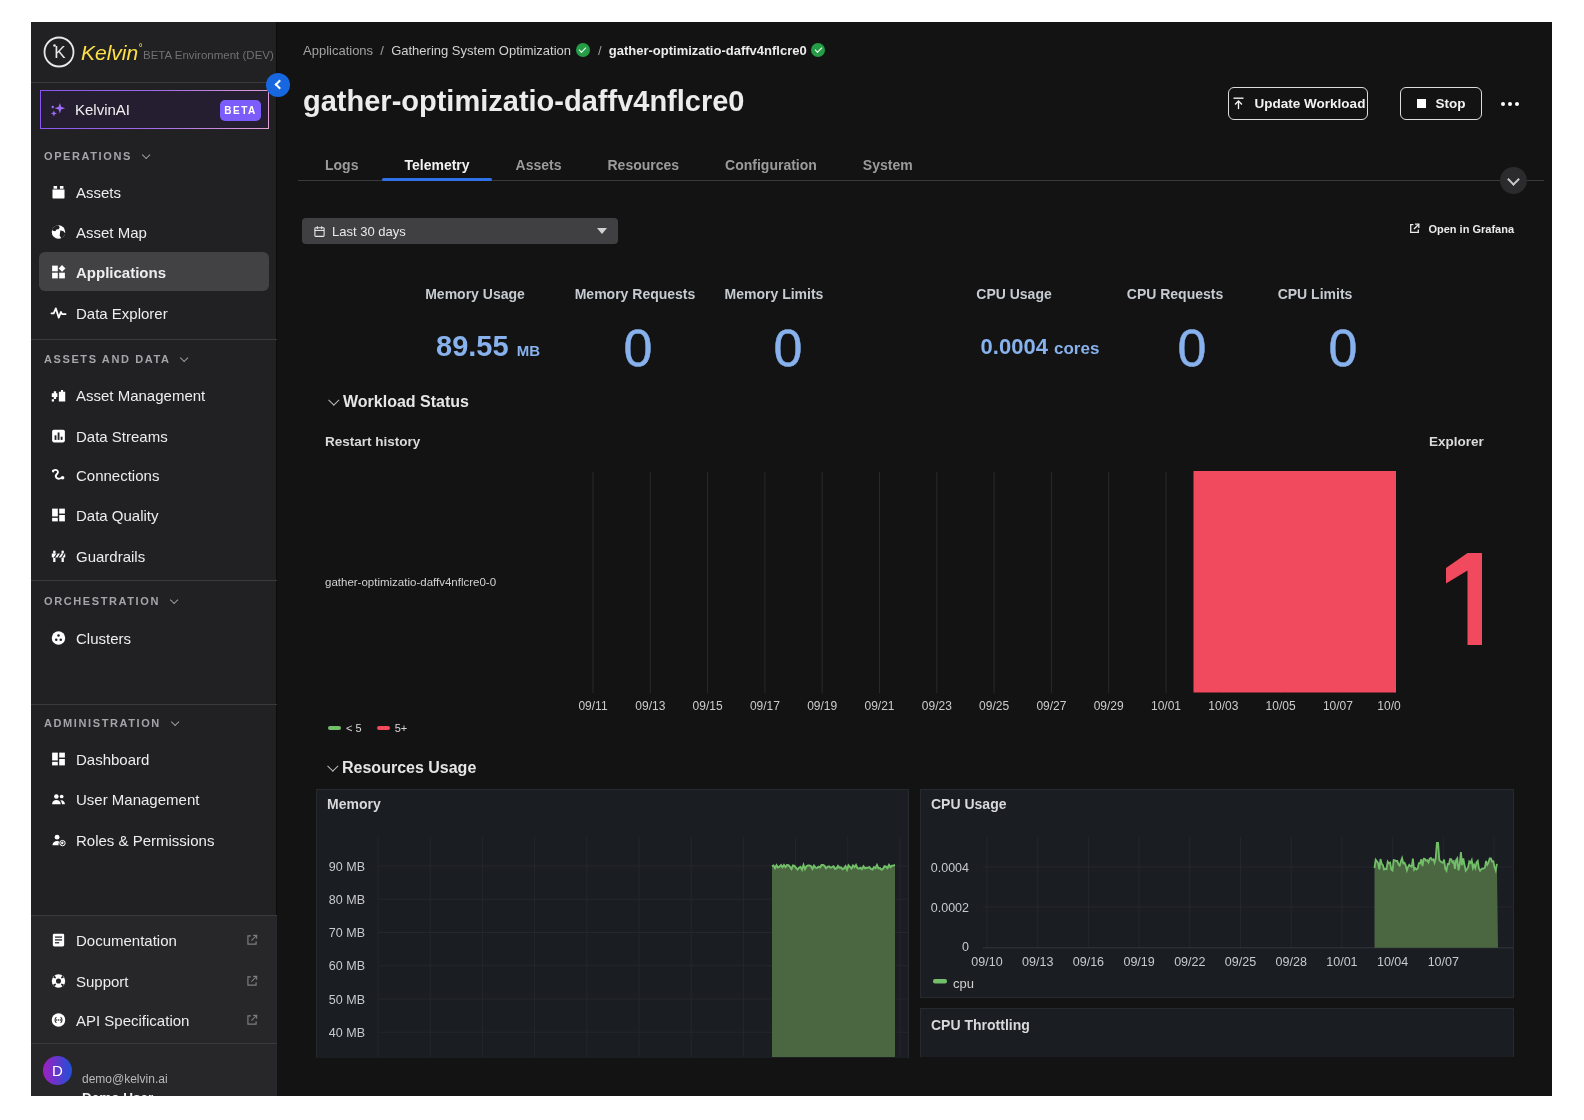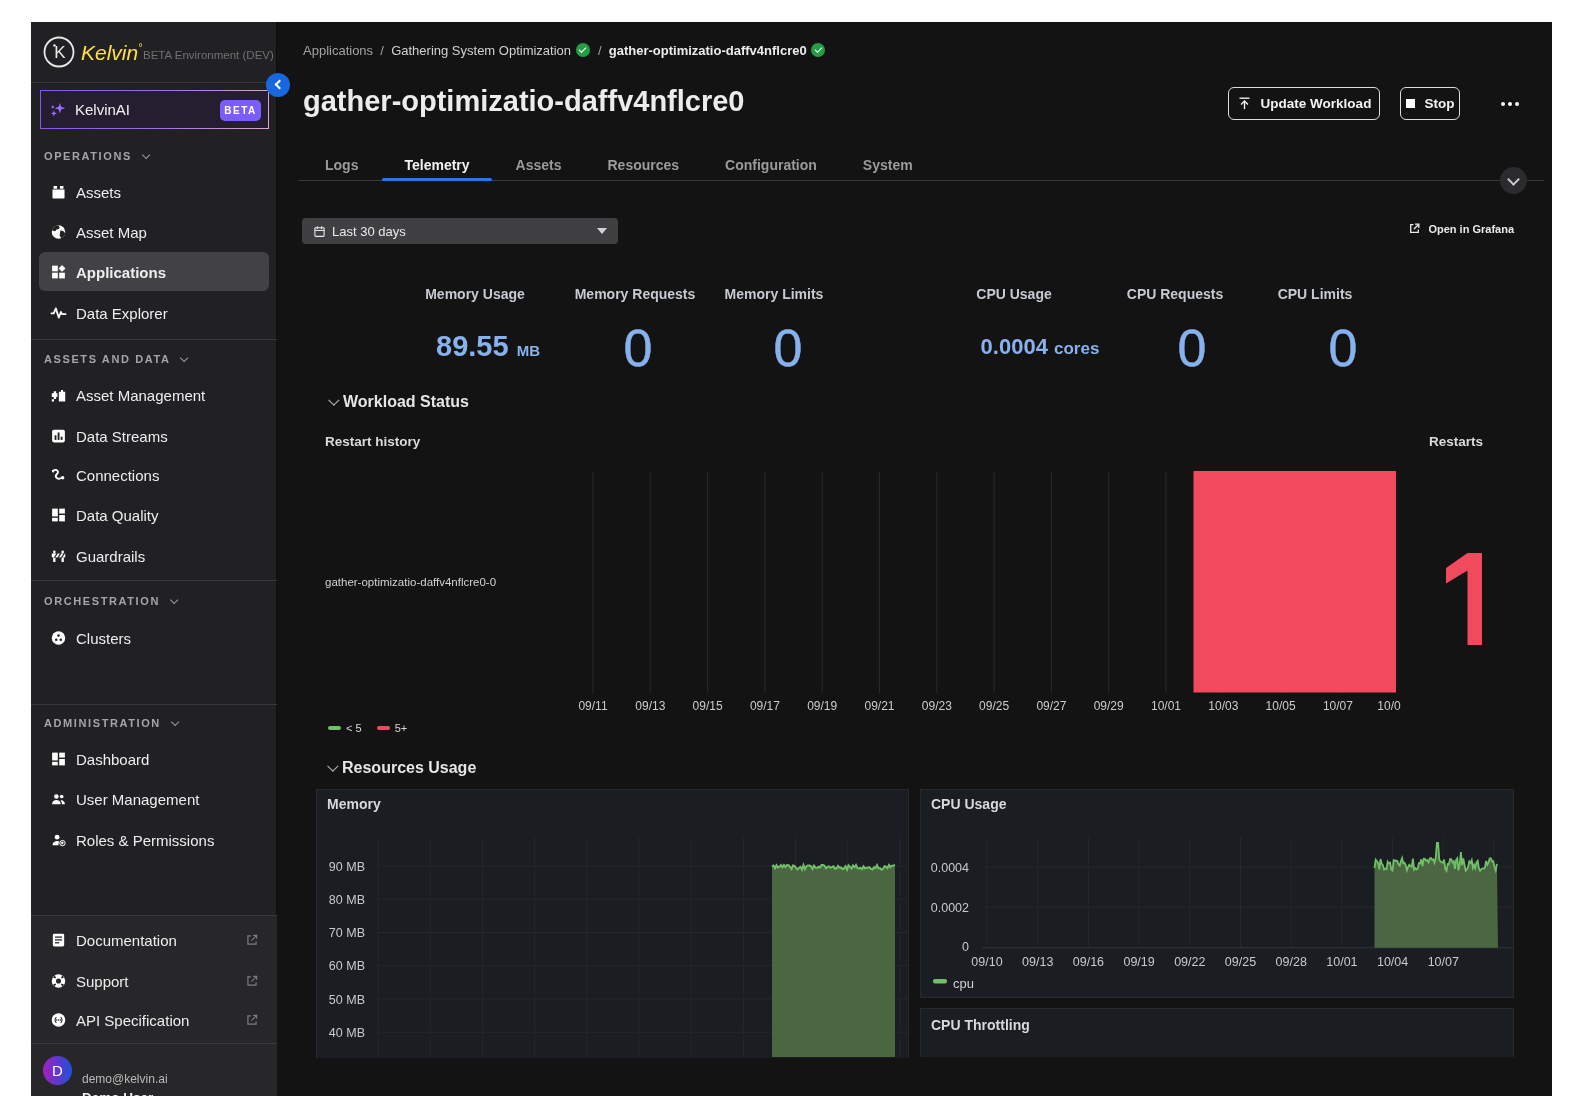--- a/index.html
+++ b/index.html
@@ -251,29 +251,29 @@
 
   <div class="abs" style="left:235px;top:51px;width:24px;height:24px;border-radius:50%;background:#1767e0;z-index:5;">
     <div class="abs" style="left:9.5px;top:7.5px;width:7px;height:7px;border-left:2.2px solid #fff;border-bottom:2.2px solid #fff;transform:rotate(45deg);"></div>
   </div>
   <div class="main" id="main">
 
     <div class="crumb">Applications&nbsp; /&nbsp; <span class="semi">Gathering System Optimization</span> <span class="chk"></span>&nbsp; /&nbsp; <b>gather-optimizatio-daffv4nflcre0</b> <span class="chk"></span></div>
 
     <div class="title">gather-optimizatio-daffv4nflcre0</div>
 
-    <div class="btn" style="left:950px;top:65px;width:152px;">
+    <div class="btn" style="left:950px;top:65px;width:140px;">
       <svg width="15" height="15" viewBox="0 0 24 24" fill="none" stroke="#f2f2f2" stroke-width="2.2" style="margin-right:9px">
           <path d="M4 3.5h16"></path>
           <path d="M12 21V8"></path>
           <path d="M6.5 13.5 12 8l5.5 5.5"></path>
         </svg>
       Update Workload
     </div>
-    <div class="btn" style="left:1122px;top:65px;width:60px;">
+    <div class="btn" style="left:1122px;top:65px;width:82px;">
       <div style="width:9px;height:9px;background:#fff;margin-right:10px;"></div>
       Stop
     </div>
     <div class="dots">
         <i style="left:0"></i>
         <i style="left:7px"></i>
         <i style="left:14px"></i>
       </div>
 
     <div class="tabline"></div>
@@ -308,21 +308,21 @@
     <div class="m-label" style="left:1037px">CPU Limits</div>
     <div class="m-val" style="left:210px;top:308px;font-size:29px;font-weight:bold;">89.55 <span style="font-size:15px">MB</span></div>
     <div class="m-val" style="left:360px;top:296px;font-size:52px;font-weight:400;-webkit-text-stroke:0.5px #88b2ee;">0</div>
     <div class="m-val" style="left:510px;top:296px;font-size:52px;font-weight:400;-webkit-text-stroke:0.5px #88b2ee;">0</div>
     <div class="m-val" style="left:762px;top:312px;font-size:22px;font-weight:bold;">0.0004 <span style="font-size:17px">cores</span></div>
     <div class="m-val" style="left:914px;top:296px;font-size:52px;font-weight:400;-webkit-text-stroke:0.5px #88b2ee;">0</div>
     <div class="m-val" style="left:1065px;top:296px;font-size:52px;font-weight:400;-webkit-text-stroke:0.5px #88b2ee;">0</div>
 
     <div class="sec-h" style="left:296px;top:371px;left:49px;"><span class="ch"></span>Workload Status</div>
     <div class="abs" style="left:47px;top:412px;font-size:13.5px;font-weight:bold;color:#dadada;">Restart history</div>
-    <div class="abs" style="left:1151px;top:412px;font-size:13.5px;font-weight:bold;color:#dadada;">Restarts</div>
+    <div class="abs" style="left:1151px;top:412px;font-size:13.5px;font-weight:bold;color:#dadada;">Explorer</div>
     <svg id="restart-chart" class="abs" style="left:0;top:0" width="1274" height="740" viewBox="0 0 1274 740">
       <g transform="translate(-247,0)" font-family="Liberation Sans">
         <g stroke="#2a2a2b" stroke-width="1">
           <line x1="562" y1="450" x2="562" y2="671"></line>
             <line x1="619.3" y1="450" x2="619.3" y2="671"></line>
             <line x1="676.6" y1="450" x2="676.6" y2="671"></line>
             <line x1="733.9" y1="450" x2="733.9" y2="671"></line>
             <line x1="791.2" y1="450" x2="791.2" y2="671"></line>
             <line x1="848.5" y1="450" x2="848.5" y2="671"></line>
             <line x1="905.8" y1="450" x2="905.8" y2="671"></line>

